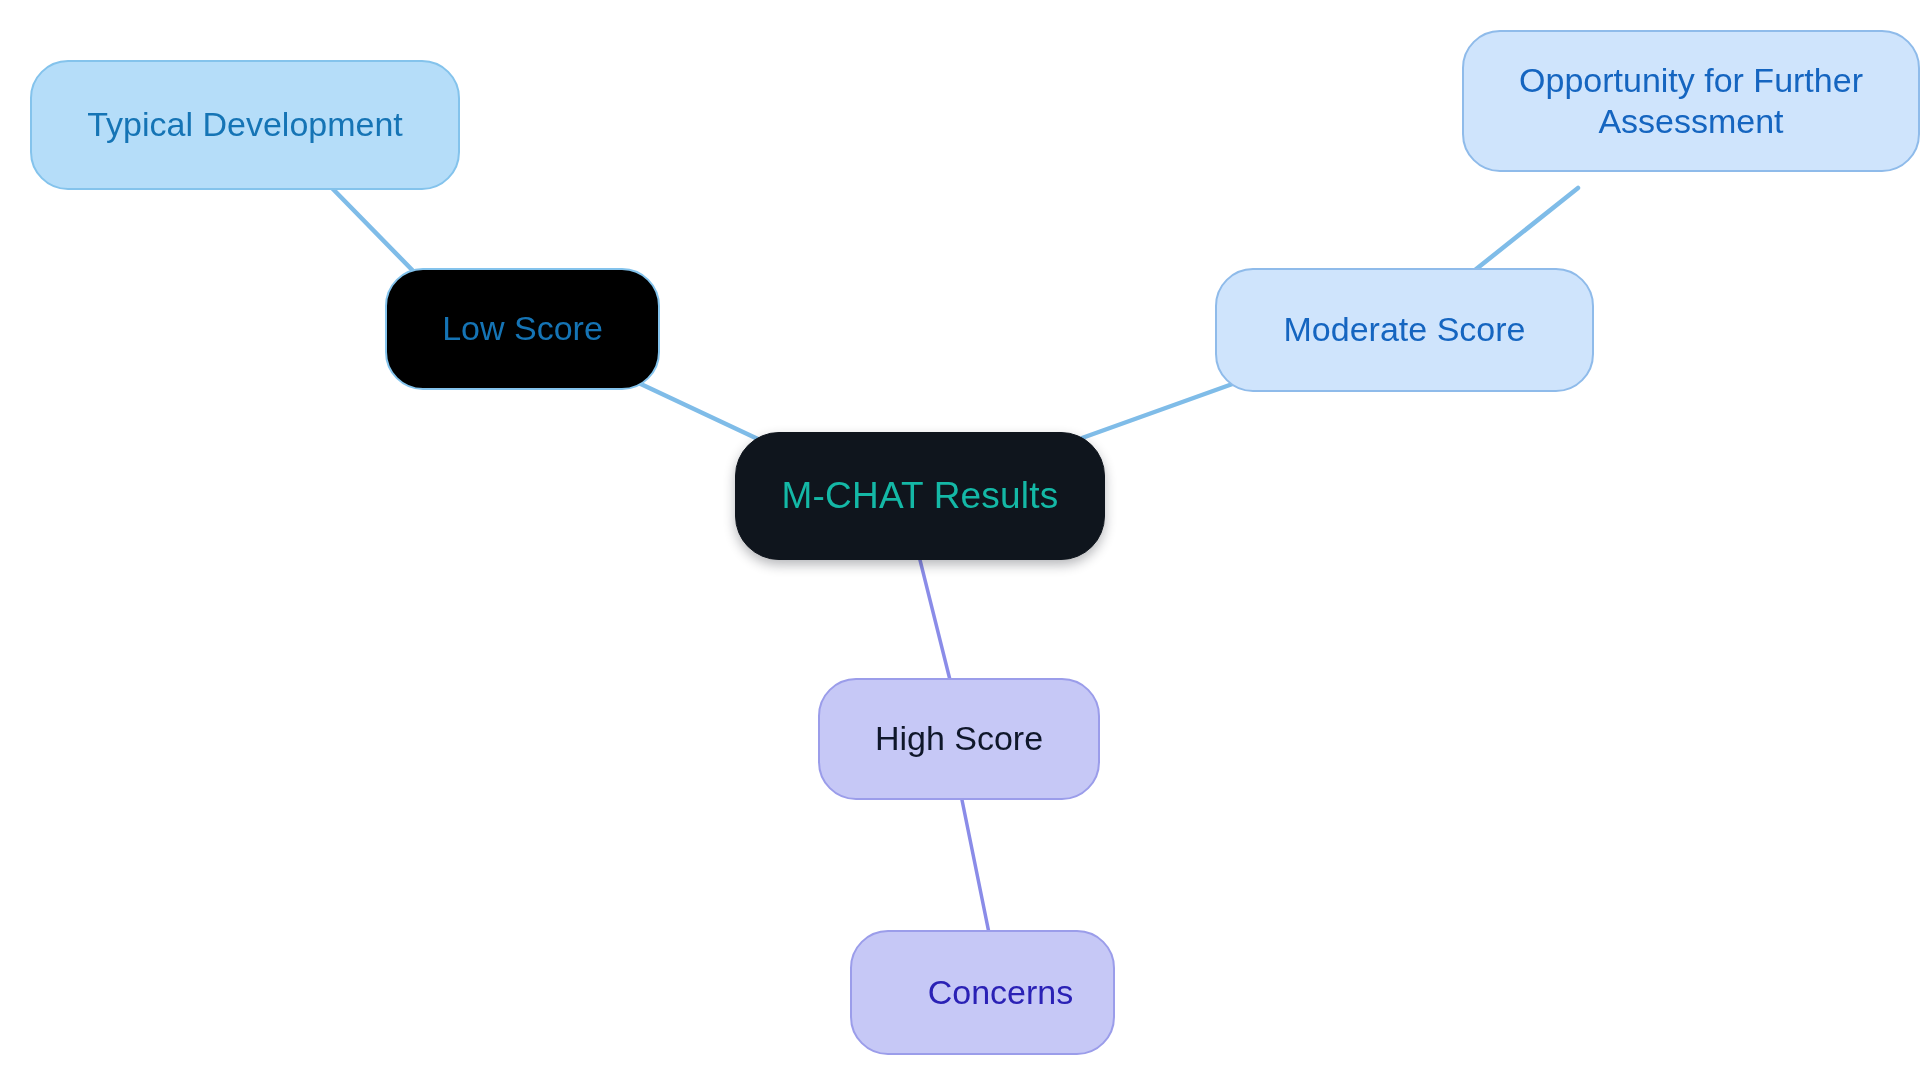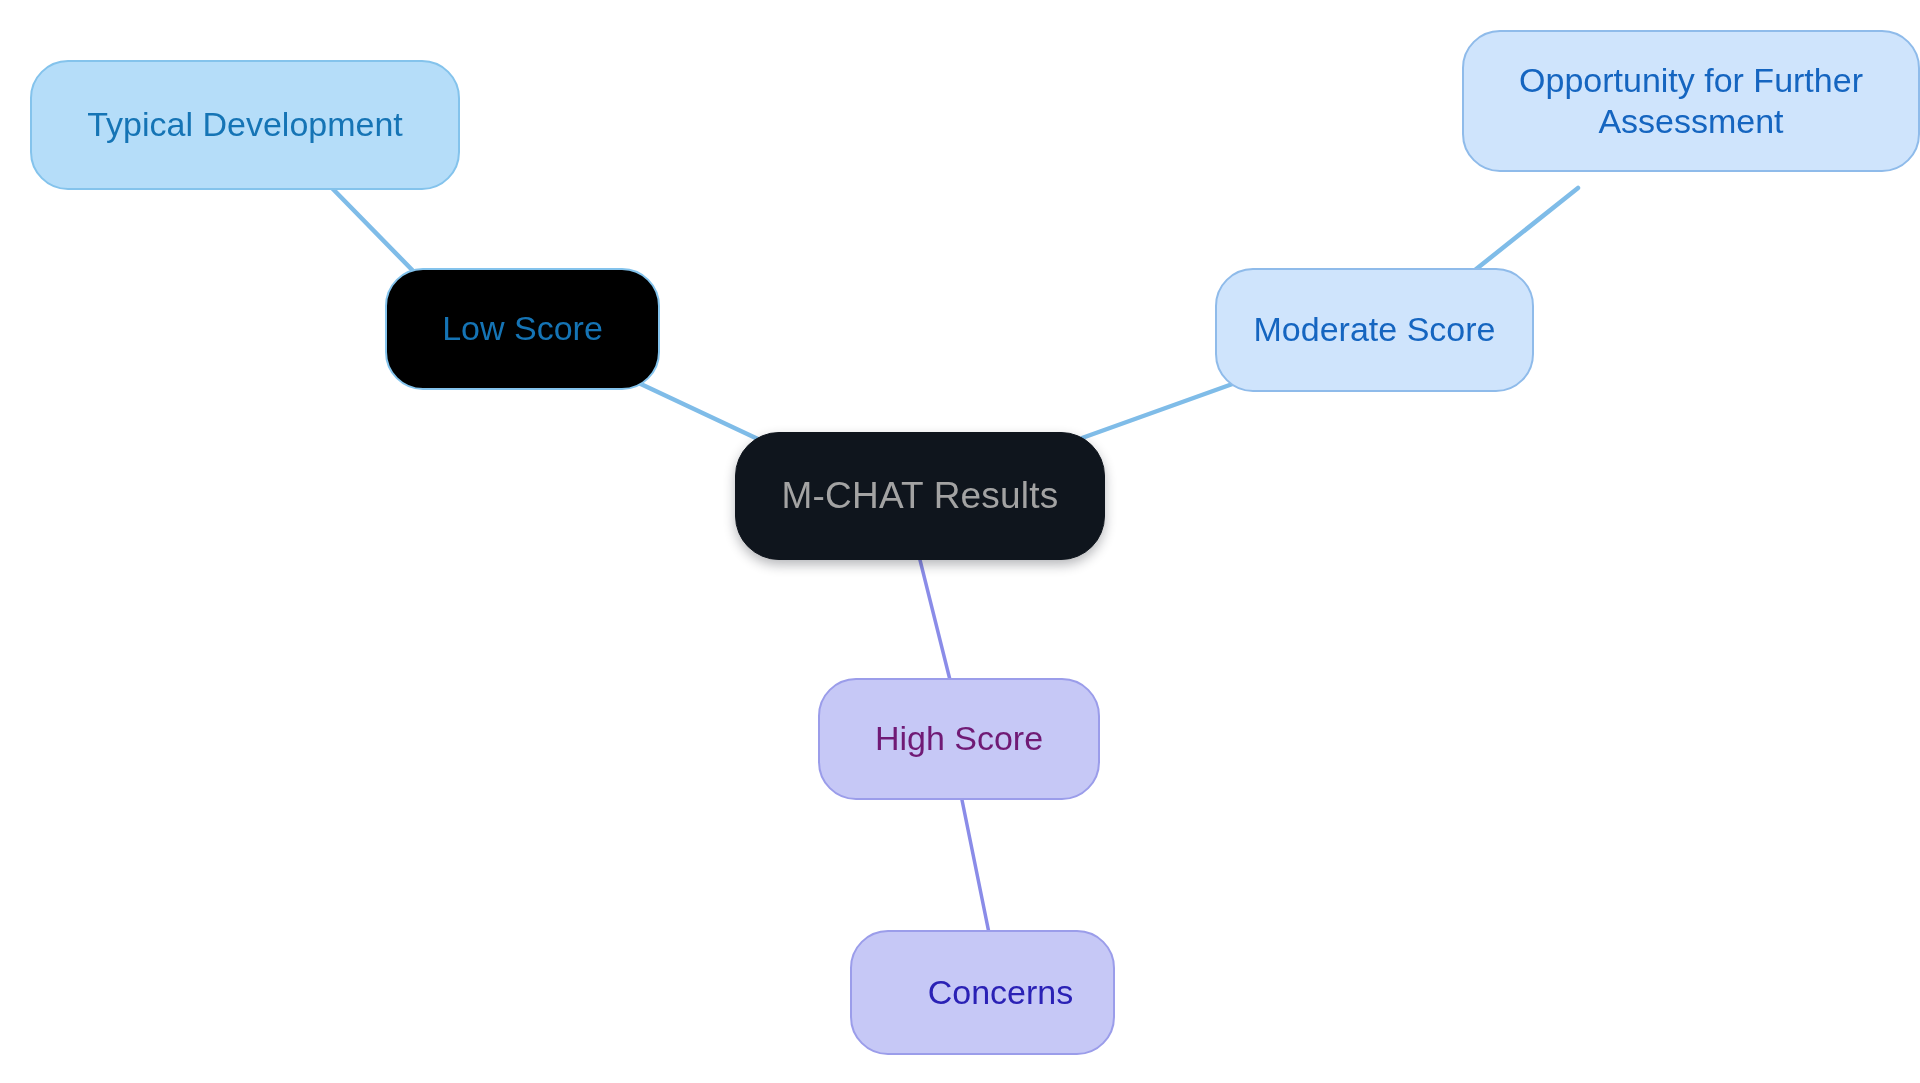--- a/index.html
+++ b/index.html
@@ -82,42 +82,42 @@
 
   <svg id="edges" viewBox="0 0 1920 1083" preserveAspectRatio="none" aria-hidden="true">
       <line x1="760" y1="440" x2="628" y2="378" stroke="#7fbce8" stroke-width="4.5" stroke-linecap="round"></line>
       <line x1="420" y1="278" x2="330" y2="186" stroke="#7fbce8" stroke-width="4.5" stroke-linecap="round"></line>
       <line x1="1082" y1="438" x2="1238" y2="382" stroke="#7fbce8" stroke-width="4.5" stroke-linecap="round"></line>
       <line x1="1470" y1="274" x2="1578" y2="188" stroke="#7fbce8" stroke-width="4.5" stroke-linecap="round"></line>
       <line x1="920" y1="560" x2="952" y2="688" stroke="#8a8ce8" stroke-width="3.5" stroke-linecap="round"></line>
       <line x1="962" y1="800" x2="990" y2="938" stroke="#8a8ce8" stroke-width="3.5" stroke-linecap="round"></line>
     </svg>
 
-  <div class="node node--root" style="left: 735px; top: 432px; width: 370px; height: 128px; background: rgb(15, 21, 29); color: #a3a3a3;">
+  <div class="node node--root" style="left: 735px; top: 432px; width: 370px; height: 128px; background: rgb(15, 21, 29); color: #14b8a6;">
     <span class="node-label">M-CHAT Results</span>
   </div>
 
   <div class="node node--blue" style="left: 385px; top: 268px; width: 275px; height: 122px; background: #000000; color: rgb(21, 116, 181);">
     <span class="node-label">Low Score</span>
   </div>
 
   <div class="node node--blue" style="left: 30px; top: 60px; width: 430px; height: 130px; background: rgb(181, 221, 249); color: rgb(21, 116, 181);">
     <span class="node-label">Typical Development</span>
   </div>
 
-  <div class="node node--paleblue" style="left: 1215px; top: 268px; width: 319px; height: 124px; background: rgb(207, 228, 252); color: rgb(21, 101, 192);">
+  <div class="node node--paleblue" style="left: 1215px; top: 268px; width: 379px; height: 124px; background: rgb(207, 228, 252); color: rgb(21, 101, 192);">
     <span class="node-label">Moderate Score</span>
   </div>
 
   <div class="node node--paleblue" style="left: 1452px; top: 30px; width: 458px; height: 142px; background: rgb(207, 228, 252); color: rgb(21, 101, 192); margin-left: 10px;">
     <span class="node-label">Opportunity for Further
 Assessment</span>
   </div>
 
-  <div class="node node--purple" style="left: 818px; top: 678px; width: 282px; height: 122px; background: rgb(198, 200, 246); color: #701a75;">
+  <div class="node node--purple" style="left: 818px; top: 678px; width: 282px; height: 122px; background: rgb(198, 200, 246); color: #0f172a;">
     <span class="node-label">High Score</span>
   </div>
 
   <div class="node node--purple" style="left: 850px; top: 930px; width: 265px; height: 125px; background: rgb(198, 200, 246); color: rgb(42, 33, 181); padding-left: 36px;">
     <span class="node-label">Concerns</span>
   </div>
 
 </div>
 
 </body></html>

